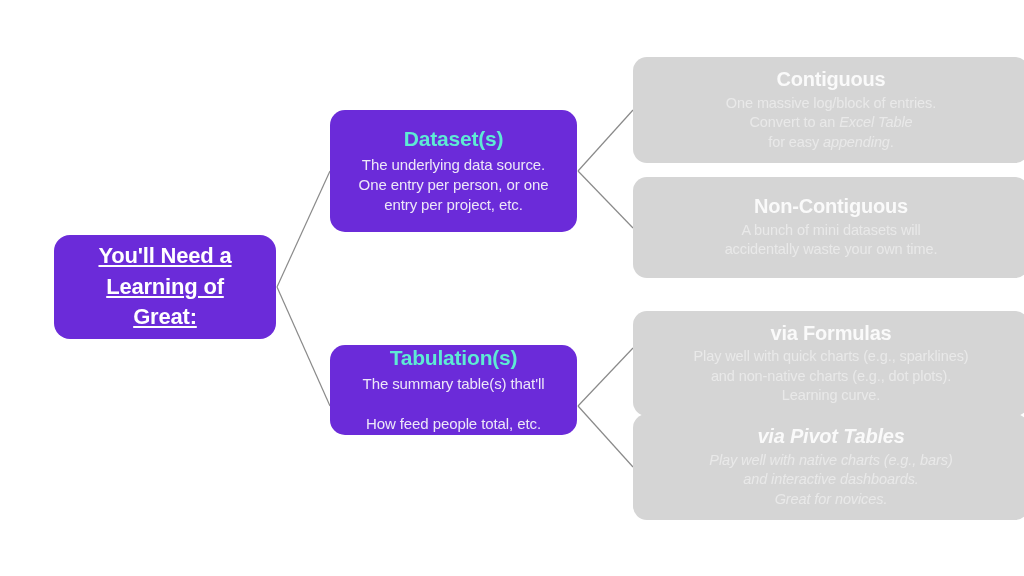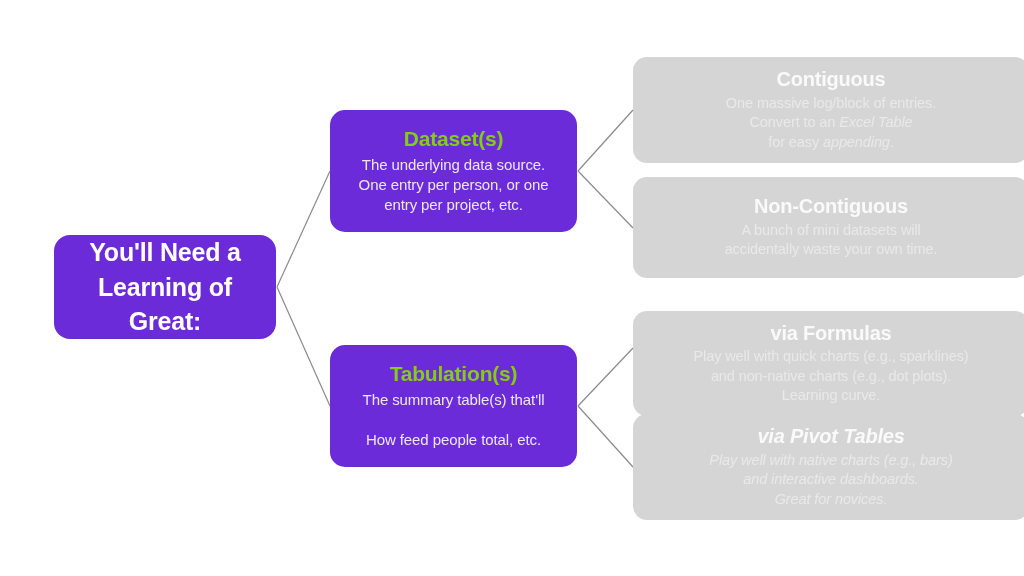--- a/index.html
+++ b/index.html
@@ -56,35 +56,36 @@
   .node--root {
     left: 54px;
     top: 235px;
     width: 222px;
     height: 104px;
     background: #6B2BD9;
     border-radius: 16px;
   }
   .node--root .title {
     color: #ffffff;
-    font-size: 25px;
+    font-size: 22px;
     line-height: 1.38;
+    text-decoration: underline;
   }
 
   
   .node--purple {
     left: 330px;
     width: 247px;
     background: #6B2BD9;
     border-radius: 15px;
   }
   .node--purple.n-dataset { top: 110px; height: 122px; }
-  .node--purple.n-tabulation { top: 345px; height: 122px; }
+  .node--purple.n-tabulation { top: 345px; height: 90px; }
   .node--purple .title {
-    color: #84cc16;
+    color: #5eead4;
     font-size: 21px;
     margin-bottom: 3px;
   }
   .node--purple .desc {
     color: #EDE7F8;
     font-size: 15px;
   }
 
   
   .node--gray {

